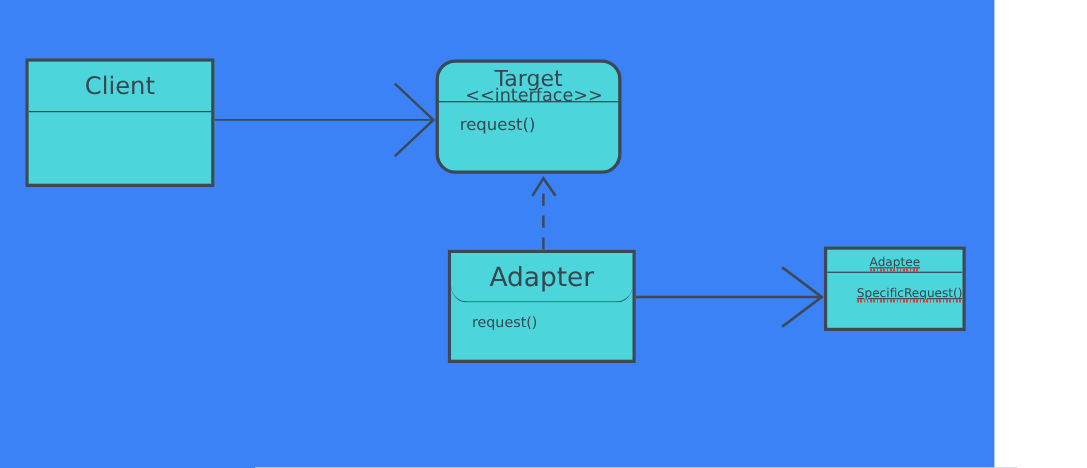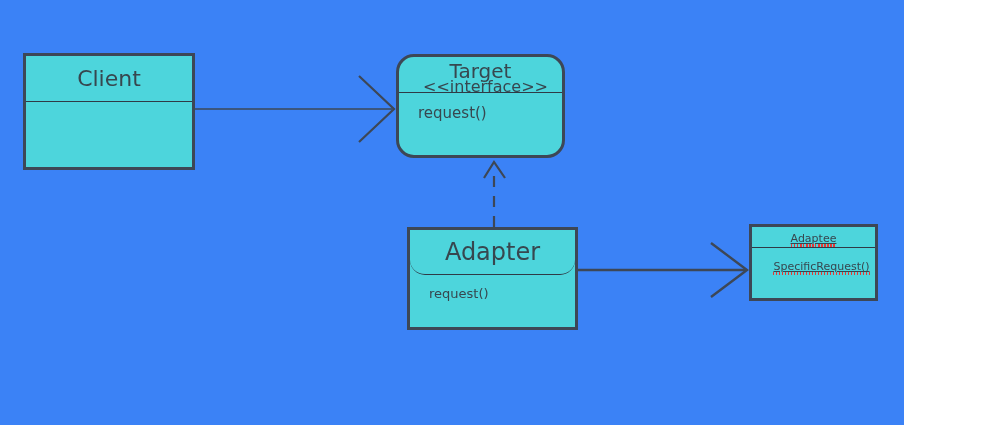--- a/index.html
+++ b/index.html
@@ -100,21 +100,21 @@
   #box-adapter     { left: 407px; top: 227px; width: 171px; height: 103px; }
   #box-adapter .uml-header { height: 45px; border-radius: 15px; }
   #box-adapter .uml-body   { height: 52px; }
   #box-adapter .class-title{ font-size: 24px; margin-top: 10px; }
   #box-adapter .member     { font-size: 13px; text-align: left; padding: 12px 0 0 8px; }
 
   #box-adaptee     { left: 749px; top: 224px; width: 129px; height: 77px; }
   #box-adaptee .uml-header { height: 21px; }
   #box-adaptee .uml-body   { height: 50px; }
   #box-adaptee .class-title{ font-size: 11px; margin-top: 5px; }
-  #box-adaptee .member     { font-size: 11px; text-align: center; padding: 13px 0 0 5px; }
+  #box-adaptee .member     { font-size: 11px; text-align: right; padding: 13px 0 0 5px; }
 
   
   .connector-layer {
     position: absolute;
     left: 0;
     top: 0;
     width: 988px;
     height: 425px;
     pointer-events: none;
   }

